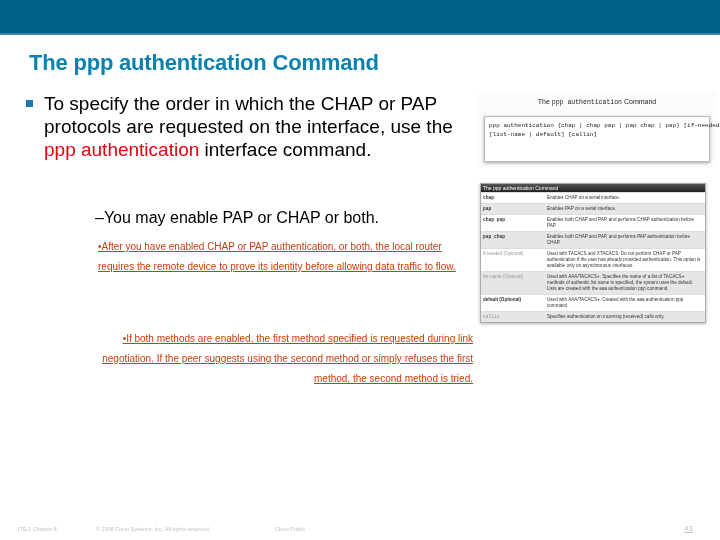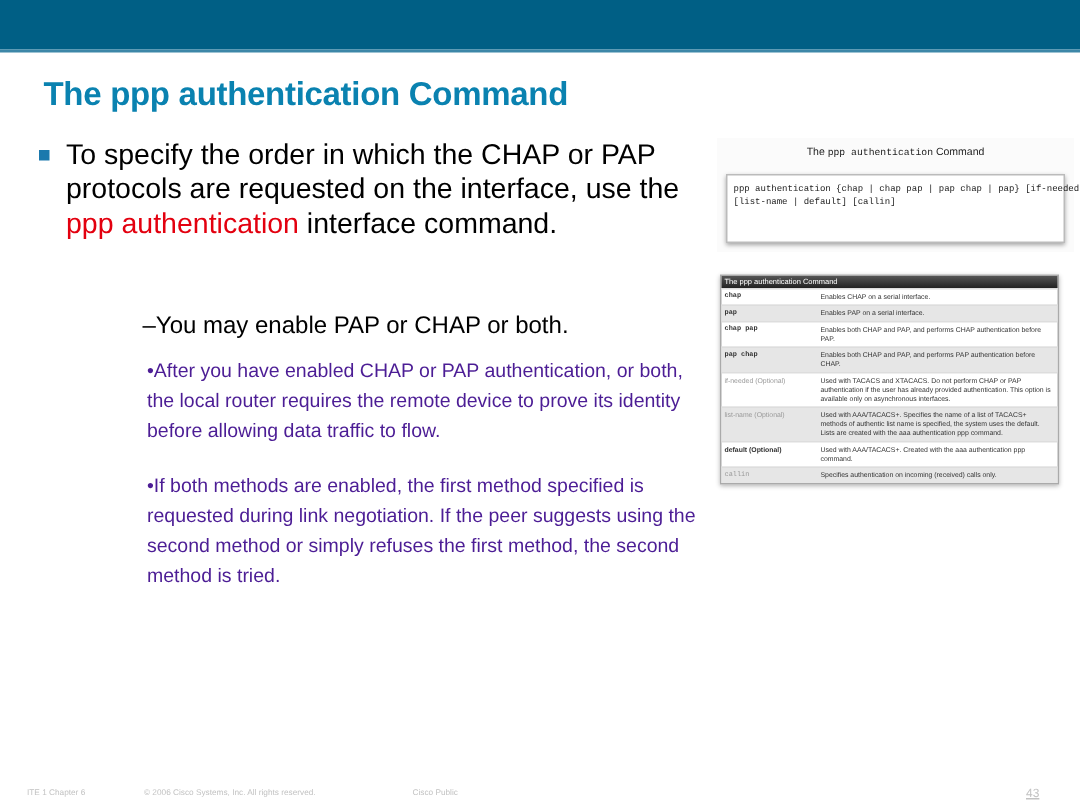--- a/index.html
+++ b/index.html
@@ -29,24 +29,24 @@
       position: absolute; left: -18px; top: 8px; width: 7px; height: 7px;
       background: #1b79ad;
     }
     .red { color: #e3000f; }
     .l2 {
       position: absolute; left: 71px; top: 208px; width: 400px;
       font-size: 16px; line-height: 20px; color: #000; margin-left: 24px;
     }
     .l3 {
       position: absolute; left: 98px; width: 375px;
-      font-size: 13px; line-height: 20px; color: #4c1d95;
+      font-size: 10px; line-height: 20px; color: #c2410c; text-decoration: underline;
     }
     .l3.a { top: 237px; }
-    .l3.b { top: 314px; }
+    .l3.b { top: 329px; text-align: right; }
 
     
     .fig1 {
       position: absolute; left: 478px; top: 92px; width: 238px; height: 76px;
       background: #fbfbfb;
     }
     .fig1-title {
       position: absolute; left: 0; top: 6px; width: 238px; text-align: center;
       font-size: 7px; color: #222;
     }

